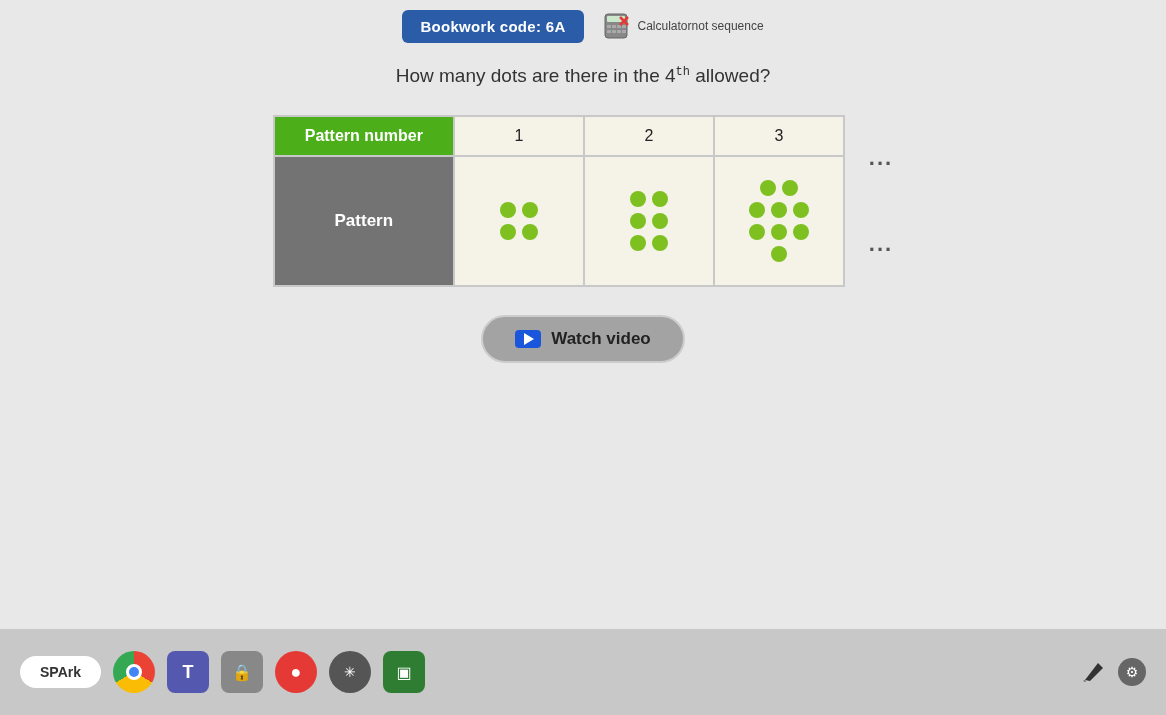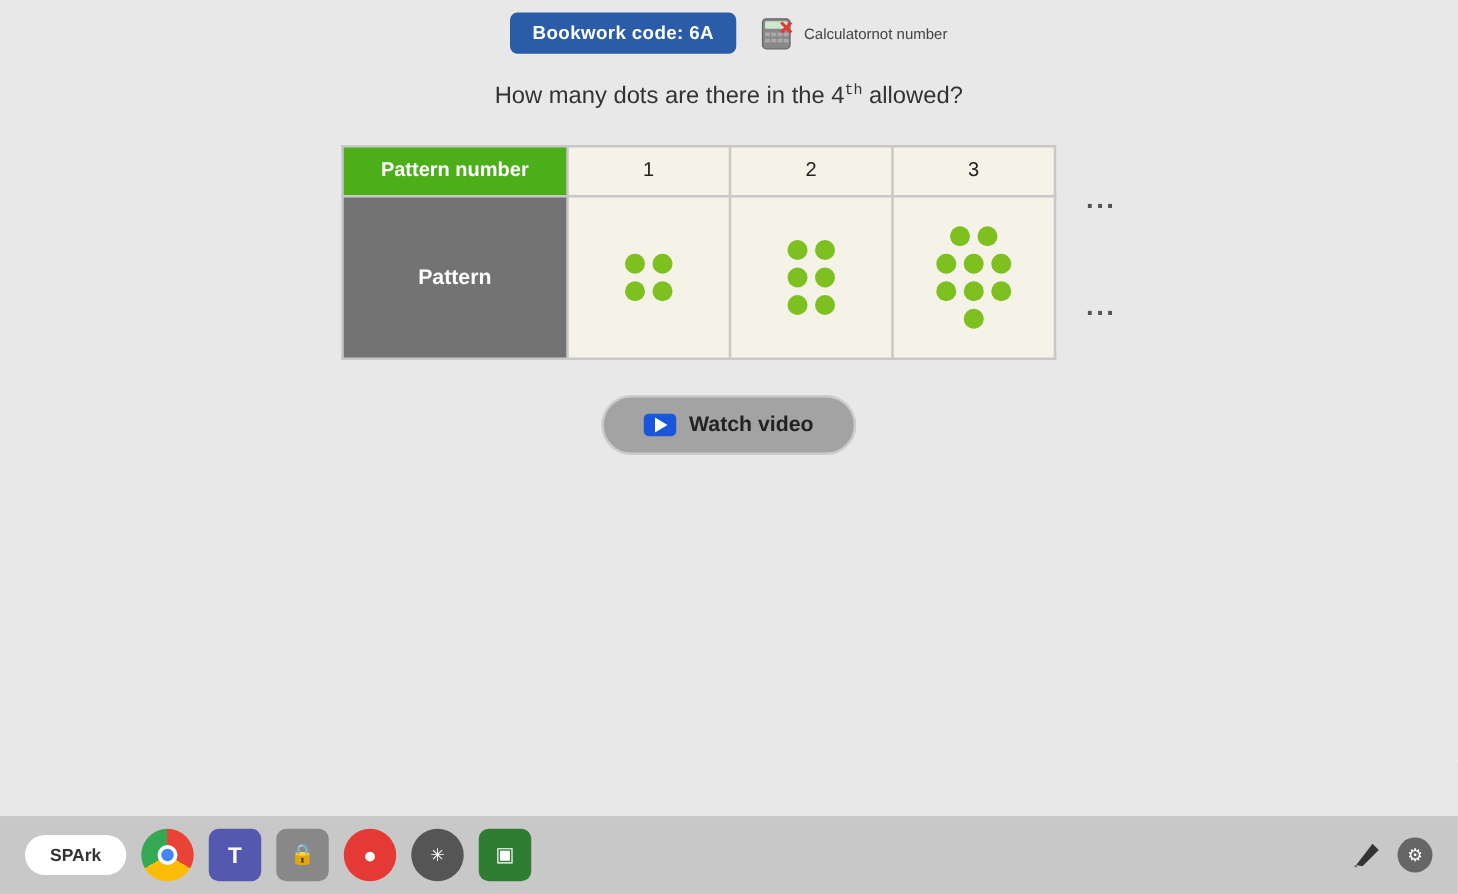--- a/index.html
+++ b/index.html
@@ -20,21 +20,21 @@
       display: flex;
       flex-direction: column;
       align-items: center;
       padding-top: 10px;
       position: relative;
     }
 
     
     .top-bar {
       display: flex;
-      align-items: center;
+      align-items: flex-start;
       gap: 16px;
       margin-bottom: 22px;
     }
 
     .bookwork-btn {
       background: #2a5ca8;
       color: white;
       border: none;
       border-radius: 6px;
       padding: 8px 18px;
@@ -214,21 +214,21 @@
       width: 0;
       height: 0;
       border-top: 6px solid transparent;
       border-bottom: 6px solid transparent;
       border-left: 10px solid white;
       margin-left: 2px;
     }
 
     
     .taskbar {
-      height: 62px;
+      height: 86px;
       background: #c8c8c8;
       display: flex;
       align-items: center;
       padding: 0 20px;
       gap: 12px;
       position: relative;
       justify-content: space-between;
     }
 
     .taskbar-app {
@@ -279,21 +279,21 @@
           <rect x="10" y="18" width="4" height="3" rx="0.5" fill="#aaa"></rect>
           <rect x="15" y="18" width="4" height="3" rx="0.5" fill="#aaa"></rect>
           <rect x="20" y="18" width="4" height="3" rx="0.5" fill="#aaa"></rect>
 
           <line x1="18" y1="5" x2="26" y2="13" stroke="#e53935" stroke-width="2.5"></line>
           <line x1="26" y1="5" x2="18" y2="13" stroke="#e53935" stroke-width="2.5"></line>
         </svg>
       </div>
       <div class="calc-text">
         <span>Calculator</span>
-        <span>not number</span>
+        <span>not sequence</span>
       </div>
     </div>
   </div>
 
 
   <div class="sub-question">
     <span>How many dots are there in the 4</span><sup>th</sup><span> allowed?</span>
   </div>
 
   <div class="pattern-table-wrapper">

